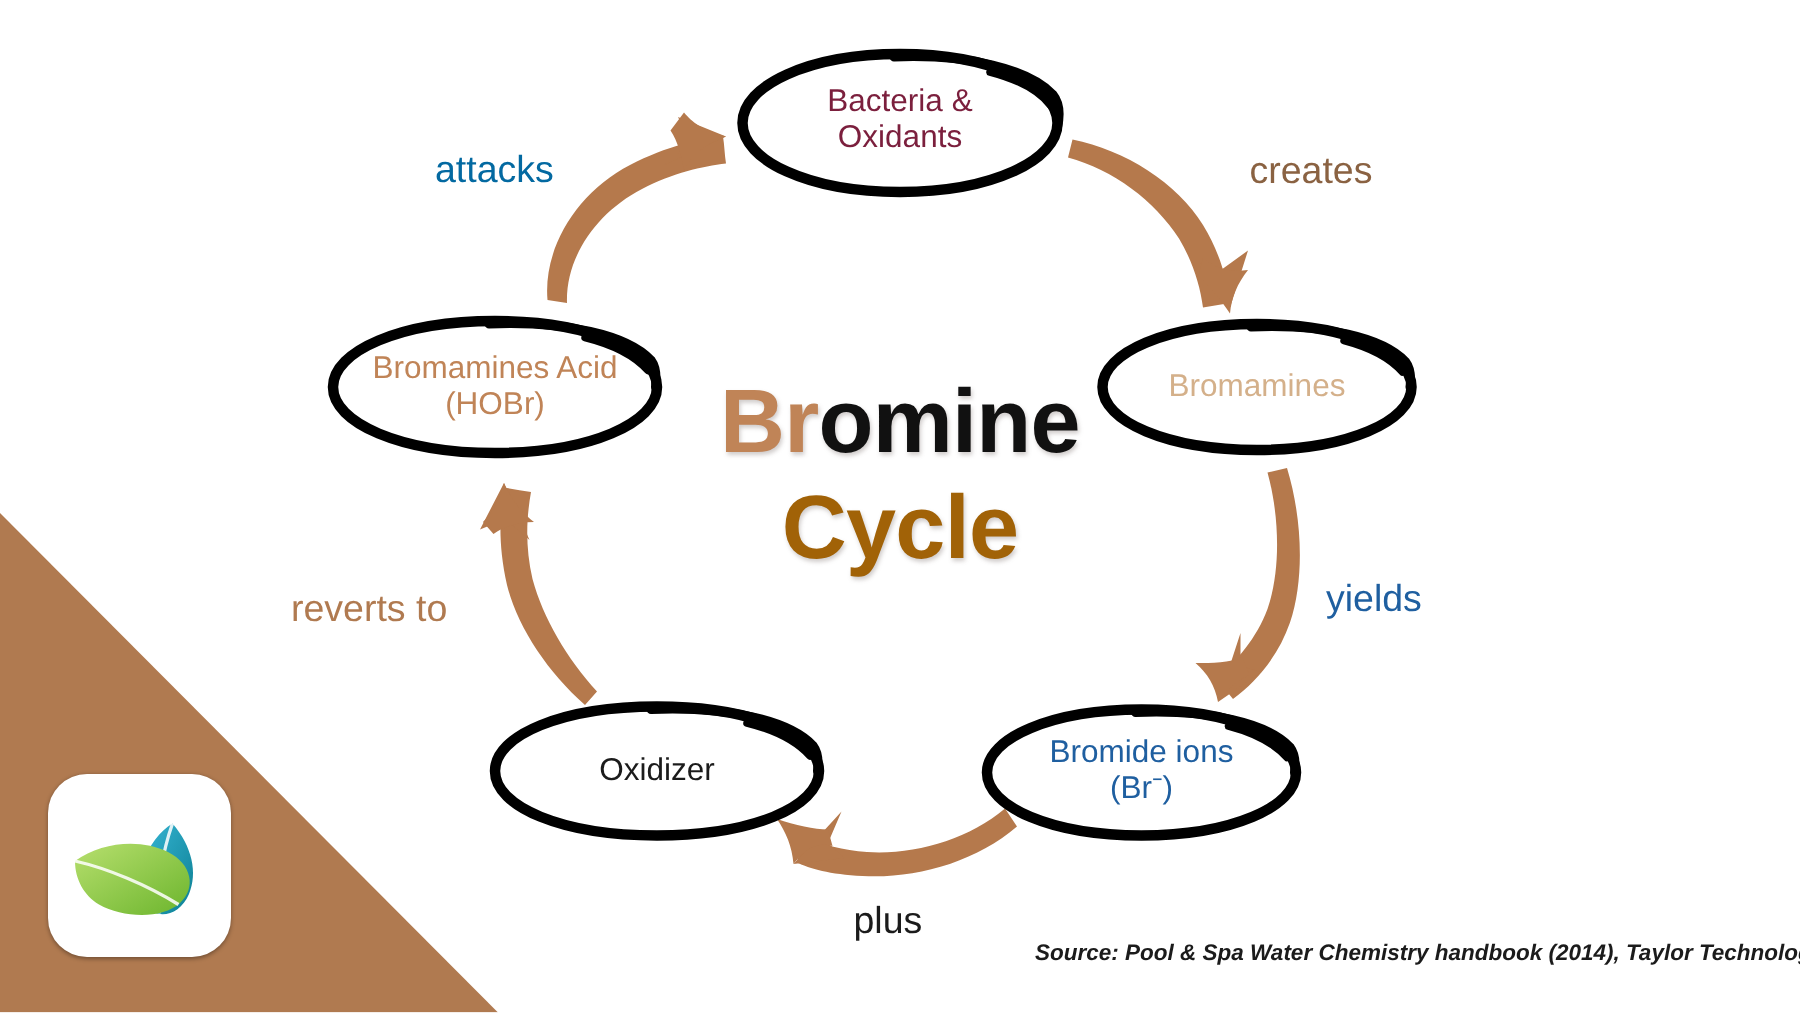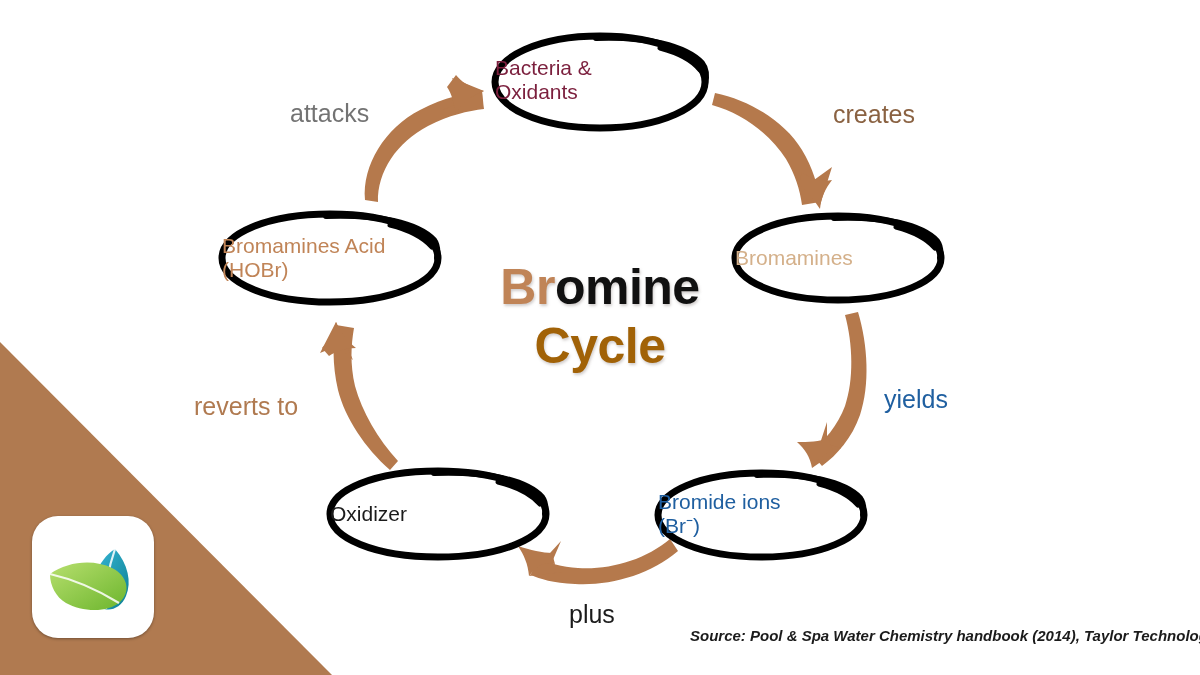--- a/index.html
+++ b/index.html
@@ -19,41 +19,42 @@
   }
   #diagram-svg {
     position: absolute;
     left: 0;
     top: 0;
     width: 1200px;
     height: 675px;
   }
   .node-label {
     position: absolute;
+    text-align: center;
     line-height: 1.15;
     font-family: "Liberation Sans", sans-serif;
     font-size: 21px;
     white-space: nowrap;
     pointer-events: none;
   }
   .edge-label {
     position: absolute;
     font-family: "Liberation Sans", sans-serif;
     font-size: 25px;
     white-space: nowrap;
   }
   #center-title {
     position: absolute;
     left: 400px;
-    top: 258px;
+    top: 246px;
     width: 400px;
     text-align: center;
     font-family: "Liberation Sans", sans-serif;
     font-weight: bold;
-    font-size: 50px;
+    font-size: 60px;
     line-height: 1.18;
     letter-spacing: -0.5px;
     text-shadow: 1px 2px 3px rgba(120,110,105,0.35);
   }
   #source-note {
     position: absolute;
     left: 690px;
     top: 627px;
     font-family: "Liberation Sans", sans-serif;
     font-style: italic;
@@ -199,21 +200,21 @@
   </div>
 
   <div class="edge-label" style="left:813px; top:100px; color:#8a6242;margin-left:20px;">creates</div>
 
   <div class="edge-label" style="left:884px; top:385px; color:#1f5fa0;">yields</div>
 
   <div class="edge-label" style="left:569px; top:600px; color:#1b1b1b;">plus</div>
 
   <div class="edge-label" style="left:194px; top:392px; color:#b07a50;">reverts to</div>
 
-  <div class="edge-label" style="left:290px; top:99px; color:#737373;">attacks</div>
+  <div class="edge-label" style="left:290px; top:99px; color:#0369a1;">attacks</div>
 
   <div id="source-note">Source: Pool &amp; Spa Water Chemistry handbook (2014), Taylor Technologies</div>
 
   <div id="logo-tile">
     <svg width="122" height="122" viewBox="0 0 122 122" xmlns="http://www.w3.org/2000/svg">
       <defs>
         <linearGradient id="gGreen" x1="0" y1="0" x2="1" y2="1">
           <stop offset="0%" stop-color="#b7df6e"></stop>
           <stop offset="100%" stop-color="#6cb52d"></stop>
         </linearGradient>

